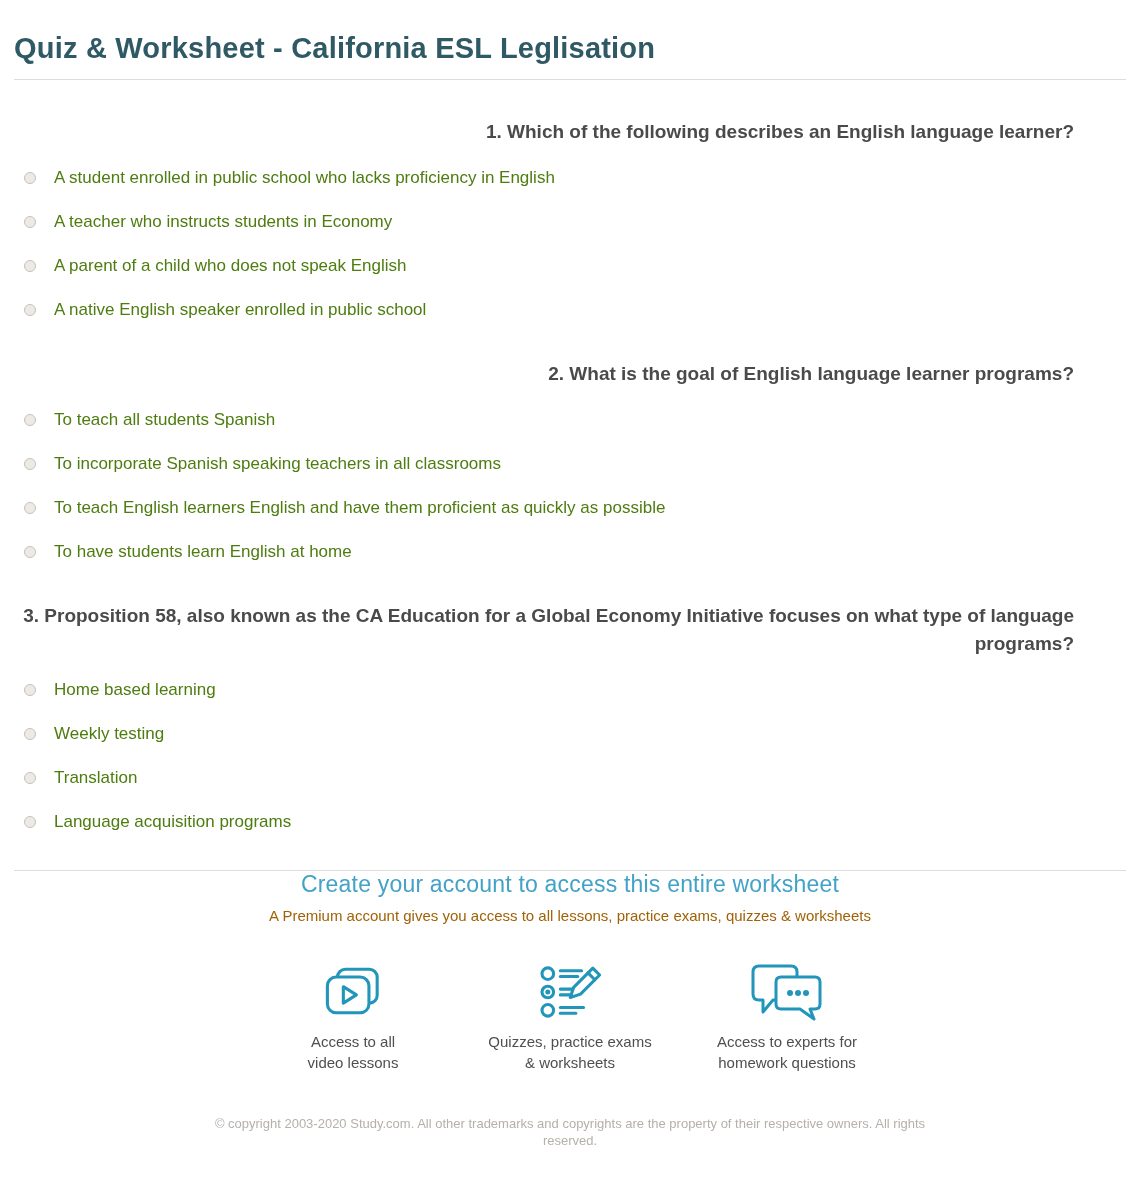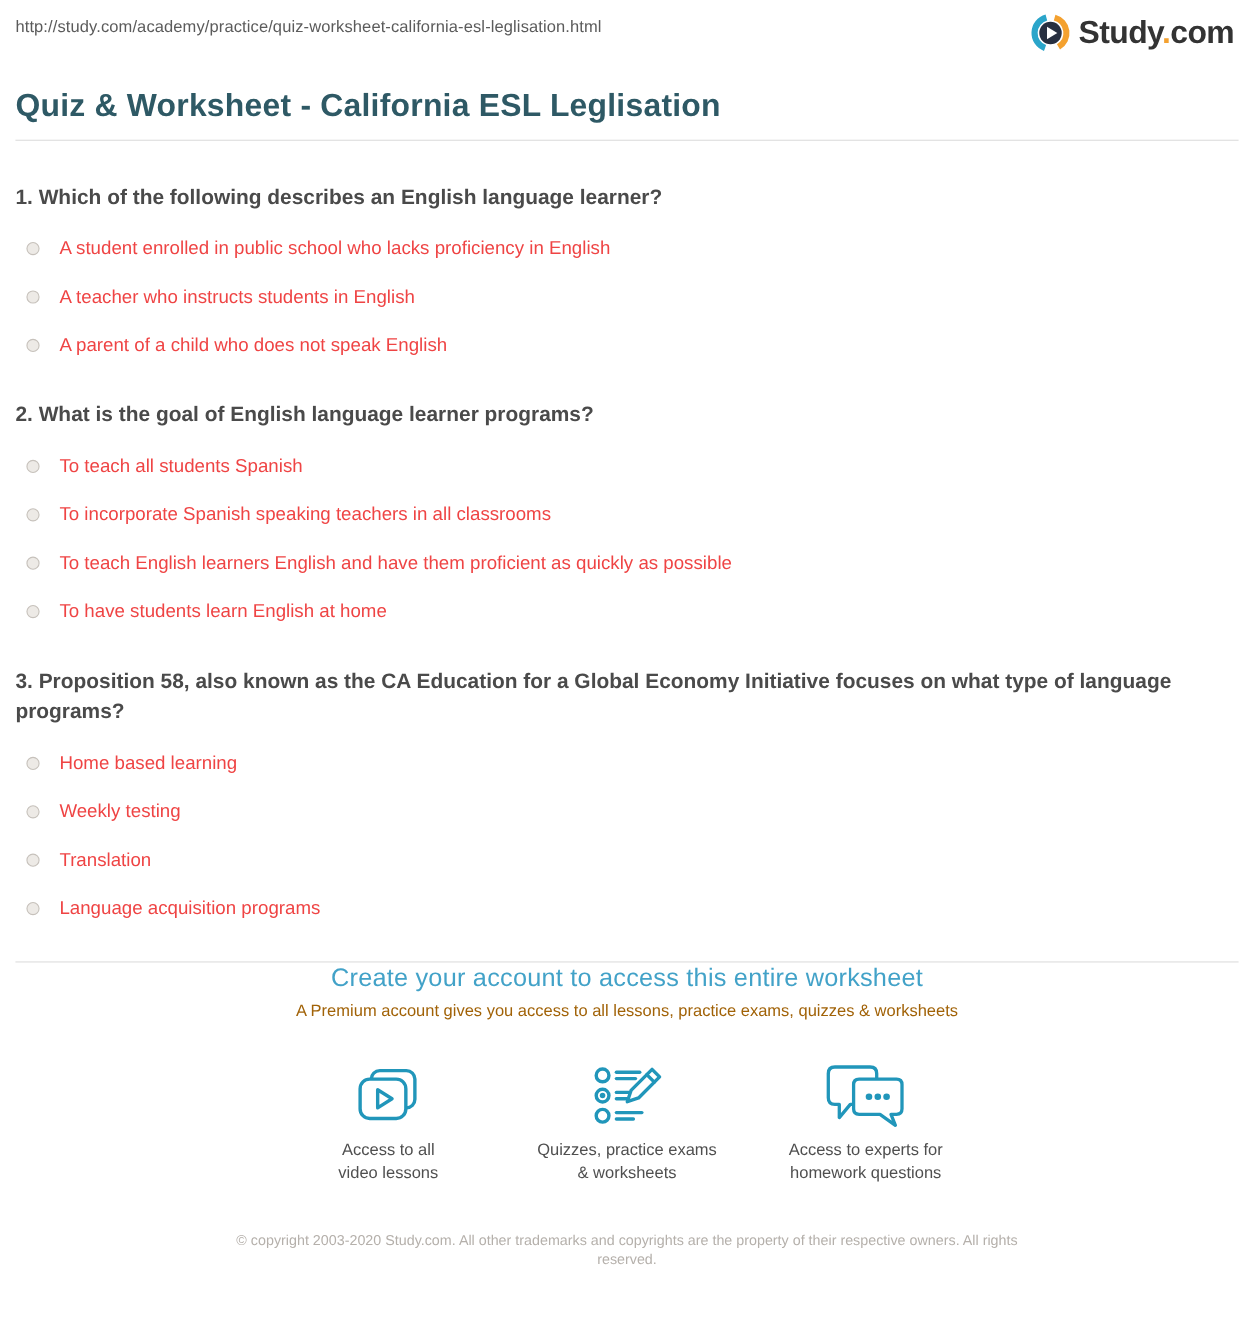--- a/index.html
+++ b/index.html
@@ -52,41 +52,42 @@
   }
 
   
   .question-block { margin-top: 38px; }
   .question-text {
     font-size: 19px;
     font-weight: 700;
     color: #4a4a4a;
     line-height: 28px;
     max-width: 1060px;
+    text-align: right;
   }
   .option-row {
     display: flex;
     align-items: center;
     margin-top: 20px;
     min-height: 24px;
     cursor: default;
   }
   .option-row:first-of-type { margin-top: 25px; }
   .radio {
     width: 12px;
     height: 12px;
     border-radius: 50%;
     border: 1px solid #c6c1bb;
     background: #edeae6;
     margin: 0 18px 0 10px;
     flex: 0 0 auto;
   }
   .option-label {
     font-size: 17px;
-    color: #ef4444;
+    color: #4d7c0f;
     line-height: 24px;
   }
 
   .divider-bottom { margin-top: 36px; }
 
   
   .cta { text-align: center; }
   .cta-heading {
     font-size: 23px;
     font-weight: 400;
@@ -129,49 +130,41 @@
     font-size: 13px;
     line-height: 17px;
     color: #b5b0ab;
   }
 </style>
 </head>
 <body>
 
 <div class="container">
 
-  <div class="header">
-    <div class="page-url">http://study.com/academy/practice/quiz-worksheet-california-esl-leglisation.html</div>
-    <div class="logo">
-      <svg class="logo-icon" viewBox="0 0 36 36">
-        <path d="M14.25 4 A14.5 14.5 0 0 0 13.04 31.63" fill="none" stroke="#2aa5ca" stroke-width="5.6"></path>
-        <path d="M21.75 4 A14.5 14.5 0 0 1 25.25 30.56" fill="none" stroke="#f4a12f" stroke-width="5.6"></path>
-        <circle cx="18" cy="18" r="10.2" fill="#272f40"></circle>
-        <path d="M14.8 12.4 L24.2 18 L14.8 23.6 Z" fill="#ffffff"></path>
-      </svg>
-      <div class="logo-text"><span>Study</span><span class="logo-dot">.</span><span>com</span></div>
-    </div>
-  </div>
 
   <h1 class="page-title">Quiz &amp; Worksheet - California ESL Leglisation</h1>
   <hr class="divider">
 
   <div class="question-block">
     <div class="question-text">1. Which of the following describes an English language learner?</div>
     <div class="option-row">
       <span class="radio"></span>
       <span class="option-label">A student enrolled in public school who lacks proficiency in English</span>
     </div>
     <div class="option-row">
       <span class="radio"></span>
-      <span class="option-label">A teacher who instructs students in English</span>
+      <span class="option-label">A teacher who instructs students in Economy</span>
     </div>
     <div class="option-row">
       <span class="radio"></span>
       <span class="option-label">A parent of a child who does not speak English</span>
+    </div>
+    <div class="option-row">
+      <span class="radio"></span>
+      <span class="option-label">A native English speaker enrolled in public school</span>
     </div>
   </div>
 
   <div class="question-block">
     <div class="question-text">2. What is the goal of English language learner programs?</div>
     <div class="option-row">
       <span class="radio"></span>
       <span class="option-label">To teach all students Spanish</span>
     </div>
     <div class="option-row">

